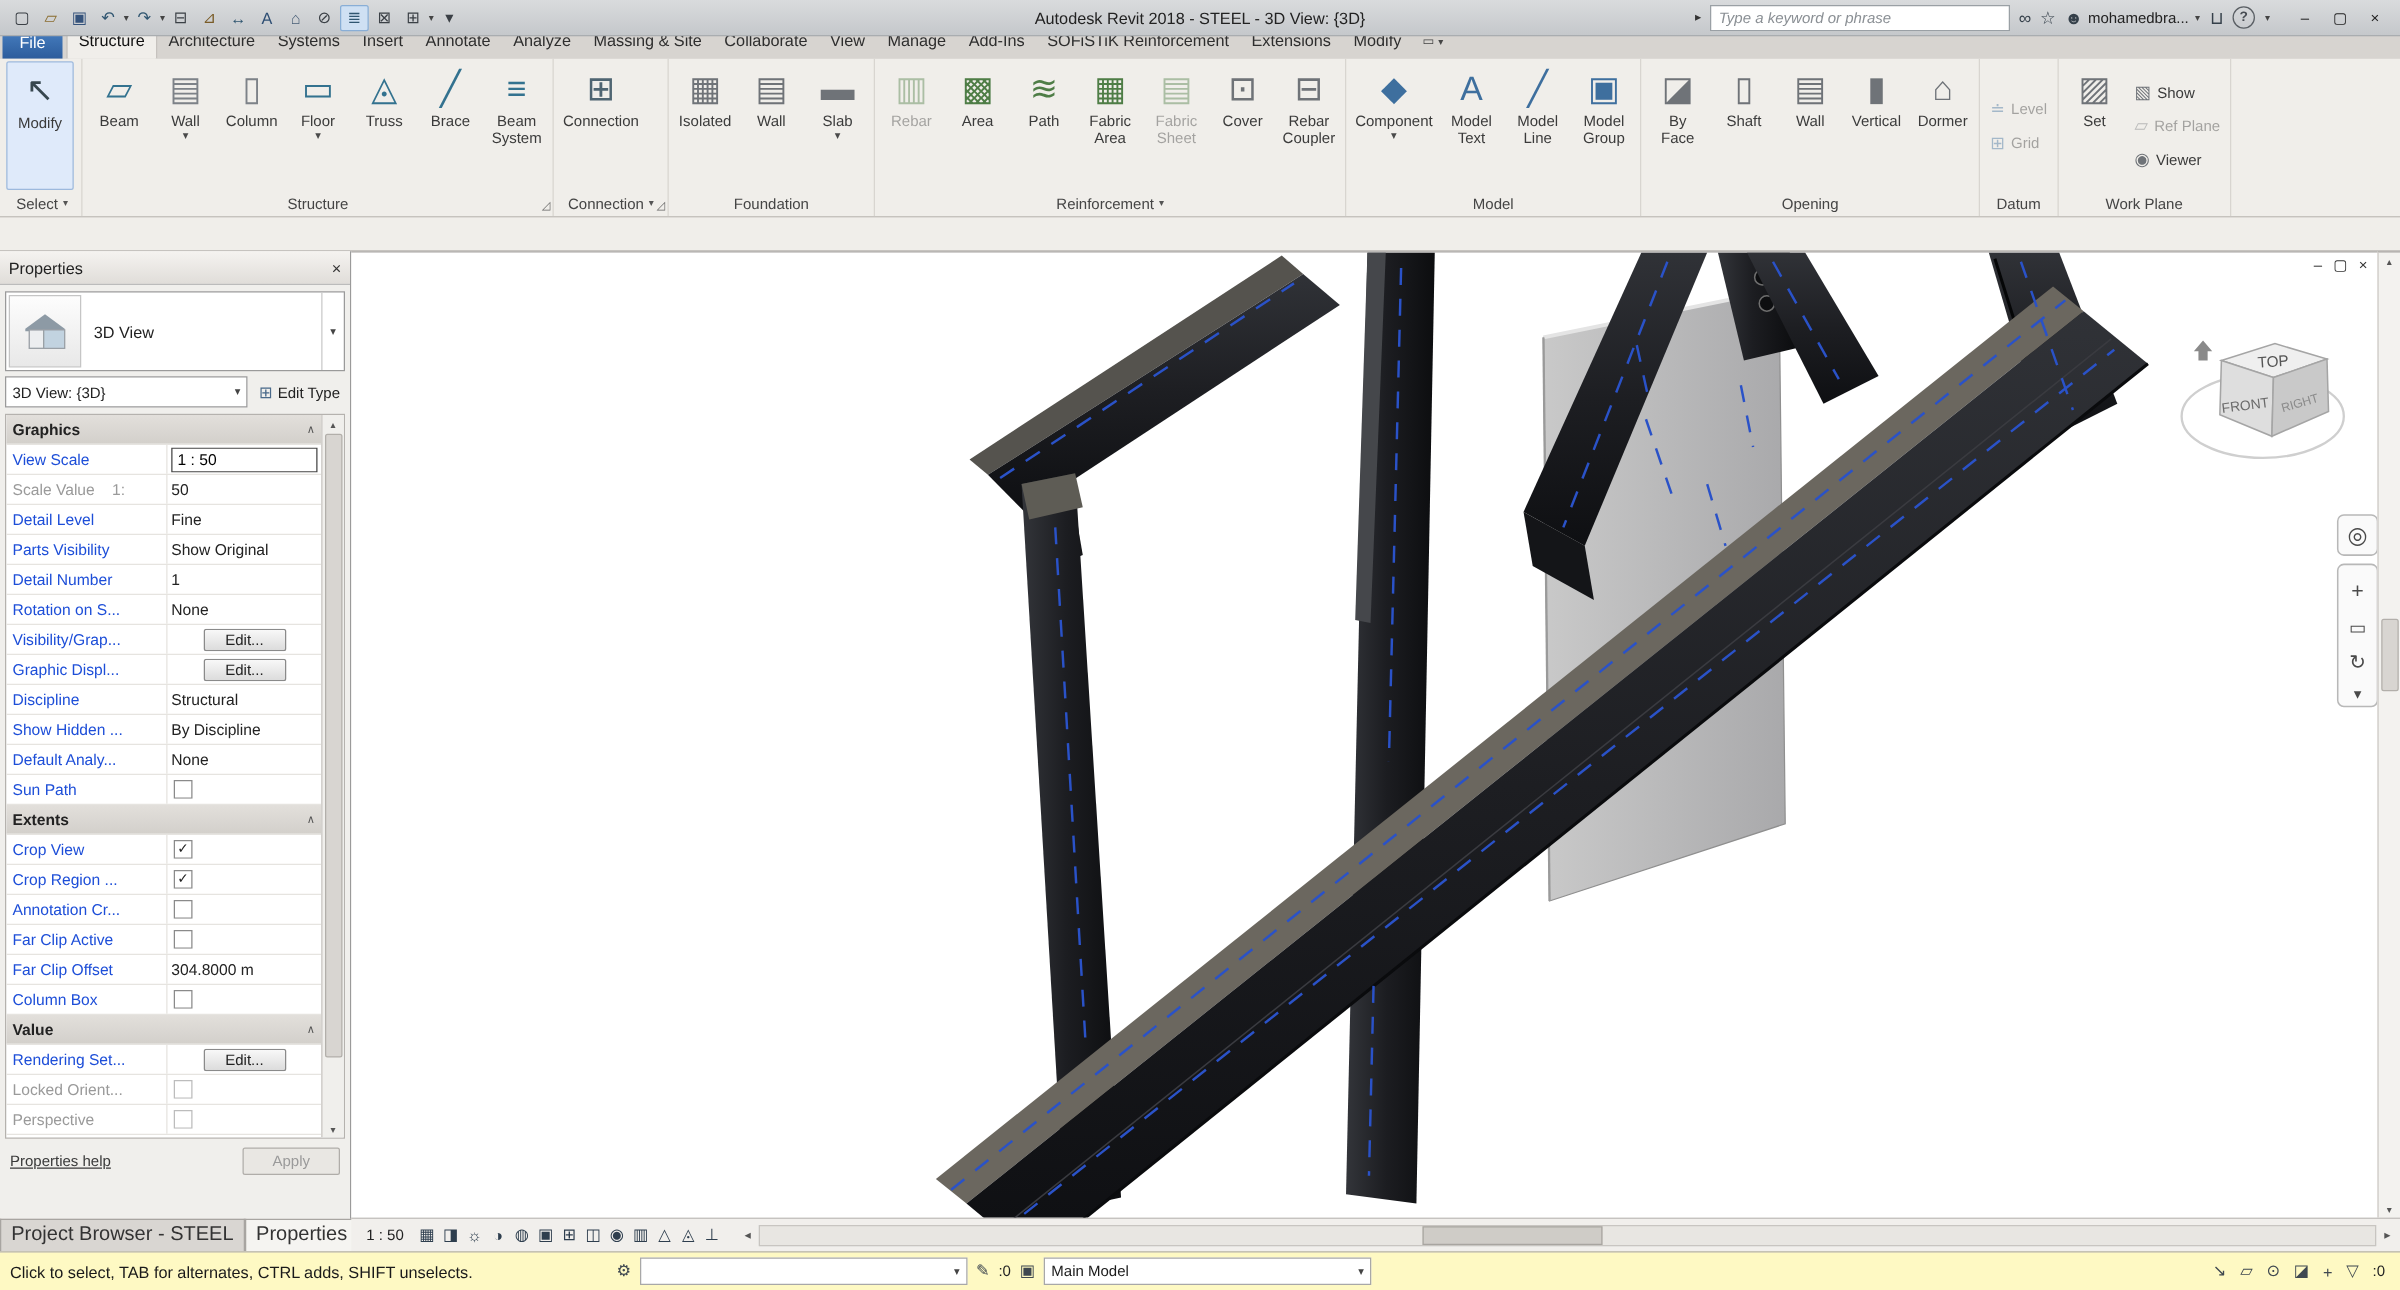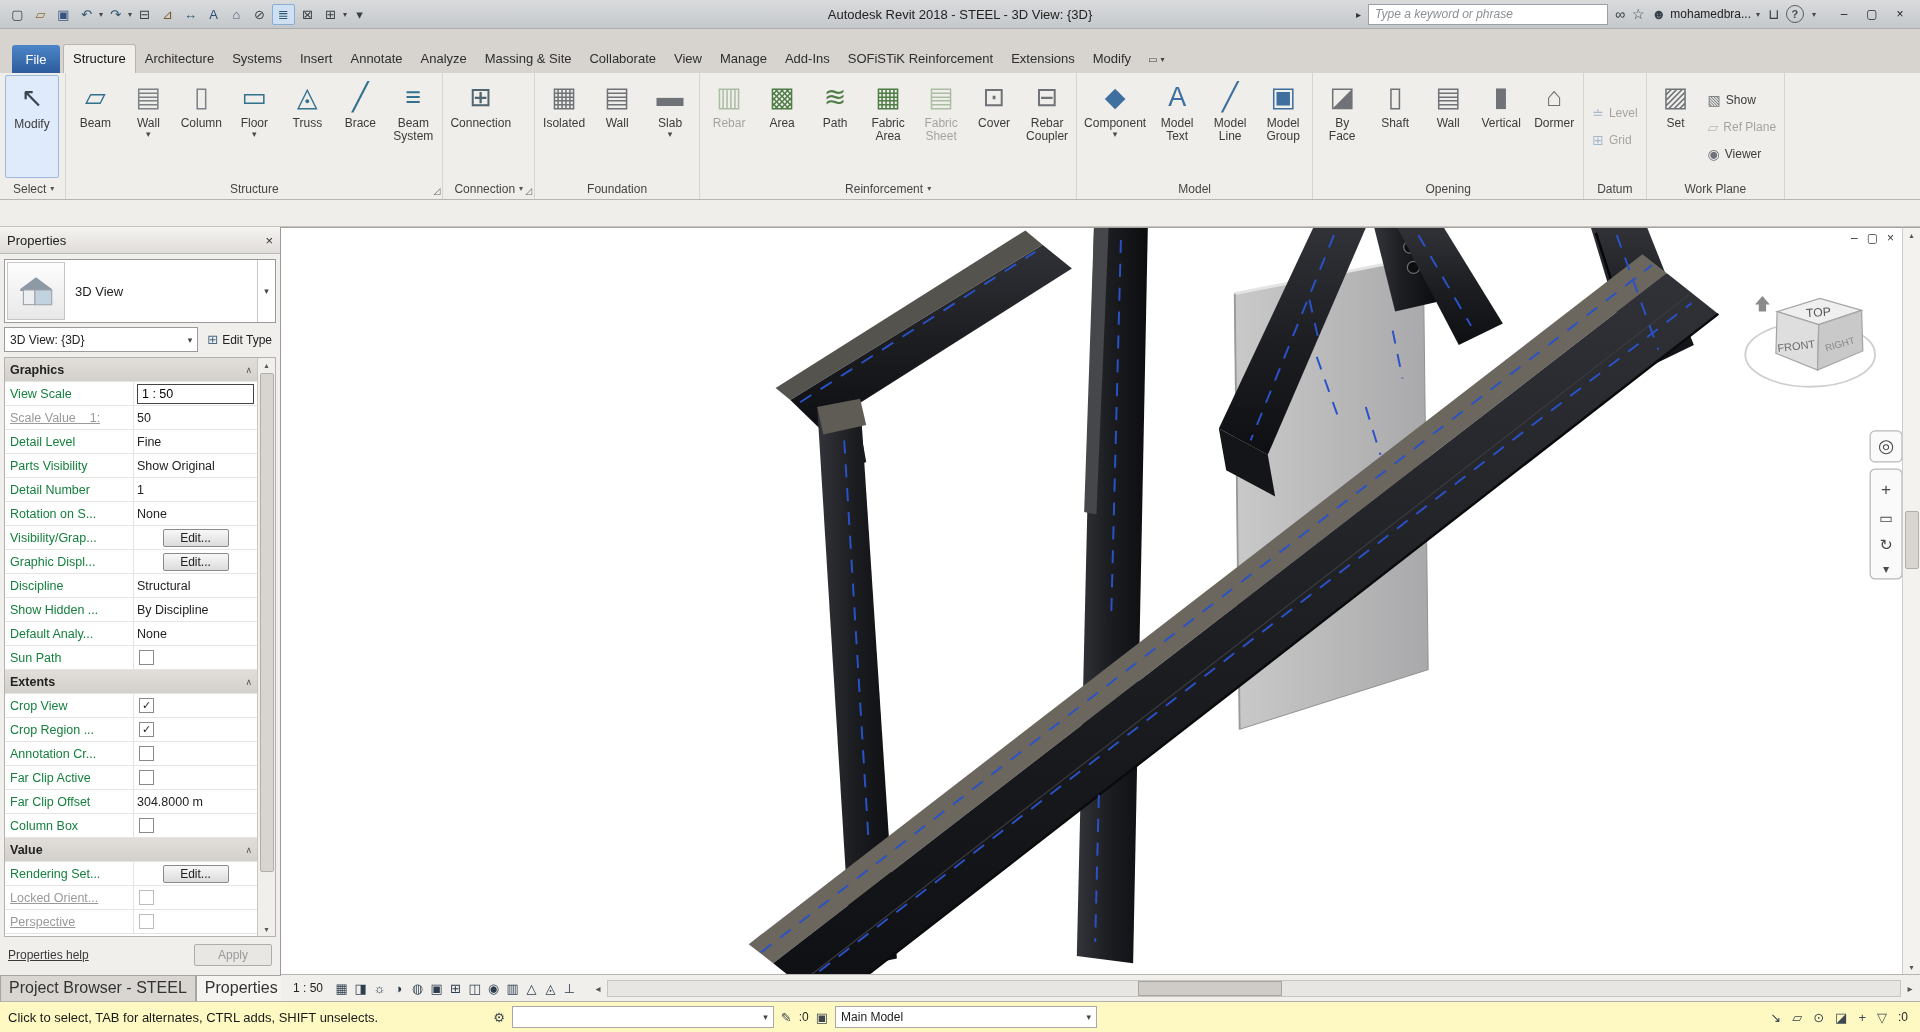--- a/index.html
+++ b/index.html
@@ -17,21 +17,21 @@
   .texp{font-size:10px;color:#333;}
   #searchbox{width:226px;height:19px;border:1px solid #9aa0a5;font-size:12px;padding:0 6px;background:#fff;font-family:inherit;}
   #searchbox::placeholder{font-style:italic;color:#8a8f94;}
   .tic{font-size:14px;color:#35404a;}
   #accountwrap{display:flex;align-items:center;gap:4px;font-size:12px;color:#222;}
   .helpic{width:16px;height:16px;border-radius:50%;border:1.5px solid #5a5f64;display:flex;align-items:center;justify-content:center;font-size:11px;font-weight:bold;color:#474c52;}
   #winbtns{display:flex;margin-left:6px;}
   .winbtn{width:28px;height:20px;display:flex;align-items:center;justify-content:center;font-size:12px;color:#222;}
 
   
-  #tabsrow{height:44px;background:#d7d4d0;display:flex;align-items:flex-end;padding-left:12px;flex:none;}
+  #tabsrow{height:18px;background:#d7d4d0;display:flex;align-items:flex-end;padding-left:2px;flex:none;}
   #filetab{width:48px;height:28px;background:linear-gradient(180deg,#4d86c8,#2c5c9c);color:#fff;display:flex;align-items:center;justify-content:center;font-size:13px;border-radius:3px 3px 0 0;margin-right:3px;}
   #rtabs{display:flex;height:100%;align-items:flex-end;}
   .rtab{padding:0 9px;height:28px;line-height:28px;font-size:13px;color:#2e2e2e;white-space:nowrap;}
   .rtab.active{background:#f0eeea;border:1px solid #b8b5b0;border-bottom:none;border-radius:3px 3px 0 0;color:#111;}
   #ribbonToggle{display:flex;align-items:center;gap:2px;margin-left:8px;height:28px;font-size:10px;color:#444;}
 
   
   #ribbon{height:126px;background:#f0eeea;border-bottom:1px solid #b8b5b0;display:flex;padding:0 2px;flex:none;overflow:hidden;}
   .rpanel{display:flex;flex-direction:column;border-right:1px solid #d8d5d0;padding:0 1px;flex:none;}
   .pbody{flex:1;display:flex;align-items:stretch;gap:1px;padding:2px 2px 0;}
@@ -64,22 +64,22 @@
   .viewrow{margin:0 4px 5px;display:flex;gap:5px;flex:none;}
   .viewsel{flex:1;height:23px;background:#fff;border:1px solid #9a9a9a;font-size:12px;color:#222;display:flex;align-items:center;justify-content:space-between;padding:0 5px;gap:30px;}
   .vsarr{font-size:9px;color:#444;}
   .edittype{display:flex;align-items:center;gap:4px;font-size:12px;color:#222;background:none;border:none;font-family:inherit;padding:0 4px;cursor:default;}
   .etic{font-size:13px;color:#4a6a8a;}
   .ptablewrap{margin:0 4px;height:578px;border:1px solid #b5b2ae;background:#fff;display:flex;flex:none;overflow:hidden;}
   .ptable{flex:1;min-width:0;}
   .prow{height:24px;display:flex;align-items:center;border-bottom:1px solid #e6e4e0;font-size:12.5px;box-sizing:border-box;}
   .phead{background:linear-gradient(#e2dfdb,#d3d0cb);font-weight:bold;color:#222;padding:0 5px;}
   .pchev{margin-left:auto;font-size:9px;font-weight:normal;color:#555;}
-  .pcl{width:118px;flex:none;padding:0 5px;color:#15803d;border-right:1px solid #e6e4e0;align-self:stretch;display:flex;align-items:center;overflow:hidden;white-space:pre;}
-  .pcl.muted{color:#9a9a9a;text-decoration:underline;}
+  .pcl{width:118px;flex:none;padding:0 5px;color:#1d4ed8;border-right:1px solid #e6e4e0;align-self:stretch;display:flex;align-items:center;overflow:hidden;white-space:pre;}
+  .pcl.muted{color:#9a9a9a;}
   .pcv{flex:1;min-width:0;display:flex;align-items:center;padding:0 3px;overflow:hidden;}
   .pval{white-space:nowrap;color:#222;}
   .boxed{flex:1;height:18px;border:1px solid #444;display:flex;align-items:center;padding:0 4px;background:#fff;white-space:nowrap;}
   .editbtn{margin:0 auto;width:66px;height:18px;font-size:12px;color:#222;background:linear-gradient(#f8f8f8,#dcdcdc);border:1px solid #8a8a8a;border-radius:2px;font-family:inherit;display:flex;align-items:center;justify-content:center;cursor:default;}
   .cb{width:13px;height:13px;border:1px solid #8a8a8a;background:#fff;margin-left:2px;display:flex;align-items:center;justify-content:center;font-size:11px;font-weight:bold;color:#222;line-height:13px;}
   .cb.mutedcb{border-color:#bcbcbc;color:#bcbcbc;}
   .pscroll{width:17px;flex:none;background:#f0efec;border-left:1px solid #c9c6c2;display:flex;flex-direction:column;align-items:center;position:relative;}
   .sarr{font-size:8px;color:#555;height:14px;display:flex;align-items:center;}
   .sarr.bot{margin-top:auto;}
   .pthumb{position:absolute;top:15px;left:2px;width:12px;height:86%;background:#d8d5d1;border:1px solid #b2afaa;border-radius:2px;}

